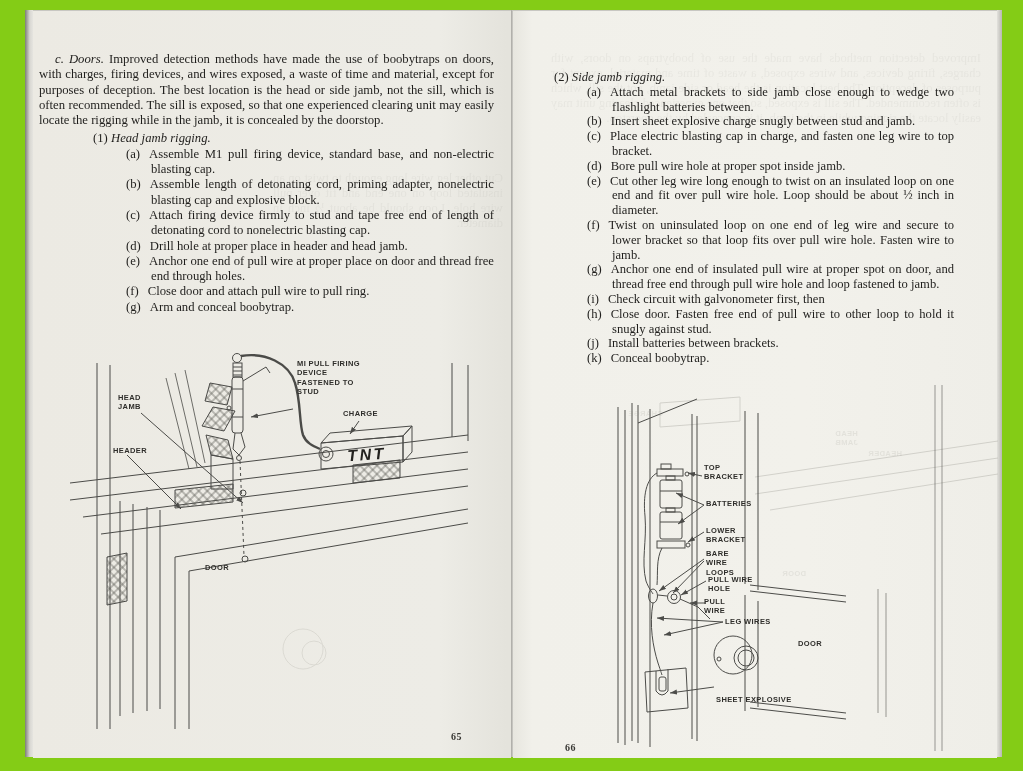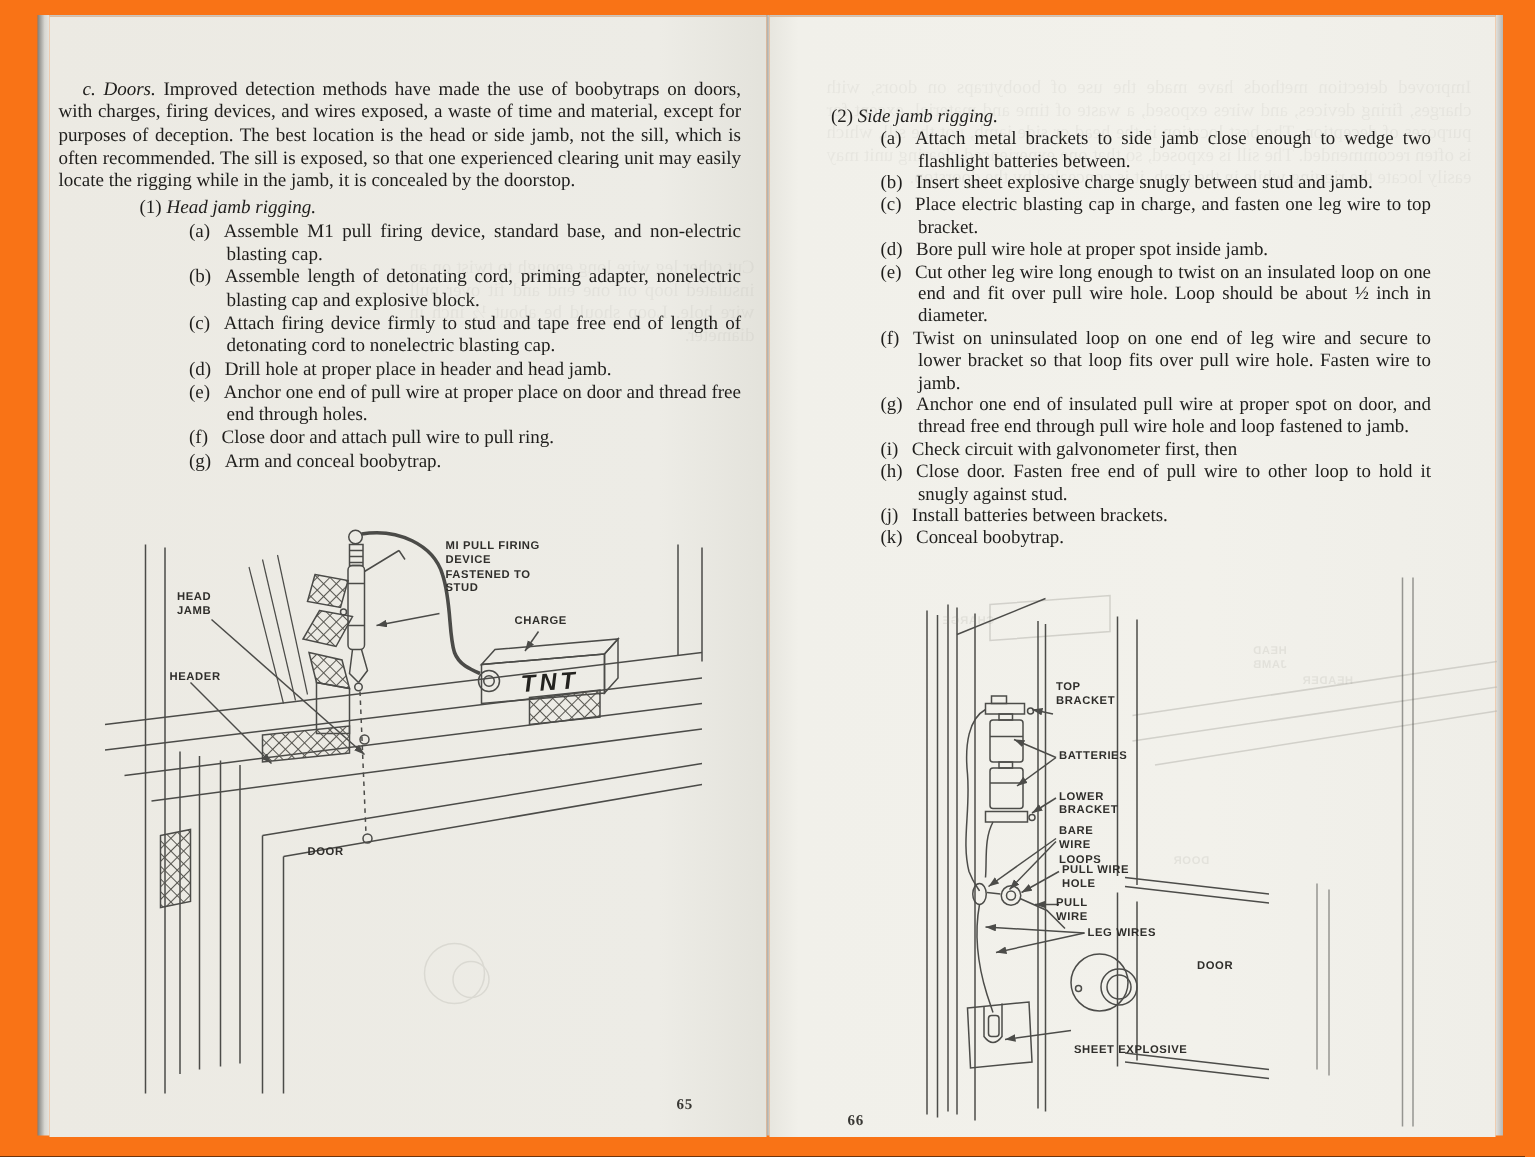--- a/index.html
+++ b/index.html
@@ -1,17 +1,17 @@
 <!DOCTYPE html>
 <html><head>
 <meta charset="utf-8">
 <title>FM Boobytraps — pages 65–66</title>
 <style>
   html,body{margin:0;padding:0;background:#050505;}
-  .stage{position:relative;width:1023px;height:771px;background:#f97316;overflow:hidden;
+  .stage{position:relative;width:1023px;height:771px;background:#84cc16;overflow:hidden;
          font-family:"Liberation Serif", serif;color:#1f1e1c;}
   
   .edge-strip{position:absolute;top:10px;height:747px;}
   .edge-left{left:25px;width:8px;background:linear-gradient(to right,#7e7d79,#d8d7d2 60%,#e6e5e0);}
   .edge-right{left:997px;width:5px;background:linear-gradient(to right,#e3e2dd,#b9b8b3);}
   .page{position:absolute;top:10px;height:747px;border-top:1px solid #c8c7c2;}
   .page-left{left:33px;width:478px;background:linear-gradient(to right,#eceae3 0%,#edece6 85%,#e4e3dc 99%);}
   .page-right{left:513px;width:484px;background:linear-gradient(to right,#e7e6df 0%,#f1f0ea 4%,#f2f1eb 60%,#efeee8 100%);}
   .gutter{position:absolute;left:511px;top:10px;width:2px;height:747px;
           background:linear-gradient(to right,#a7a6a1,#cfcec9);}
@@ -278,21 +278,21 @@
           <path d="M104,151 L88,161" marker-end="url(#arrR)"></path>
           <path d="M104,178 L59,210" marker-end="url(#arrR)"></path>
           <path d="M104,180 L73,212" marker-end="url(#arrR)"></path>
           <path d="M106,200 L81,214" marker-end="url(#arrR)"></path>
           <path d="M106,222 L90,222" marker-end="url(#arrR)"></path>
           <path d="M123,241 L57,237" marker-end="url(#arrR)"></path>
           <path d="M123,241 L64,254" marker-end="url(#arrR)"></path>
           <path d="M114,306 L70,312" marker-end="url(#arrR)"></path>
         </g>
       </svg>
-      <div class="dlabel" style="left:104px;top:72px;">TOP
+      <div class="dlabel" style="left:104px;top:82px;">TOP
 BRACKET</div>
       <div class="dlabel" style="left:106px;top:118px;">BATTERIES</div>
       <div class="dlabel" style="left:106px;top:145px;">LOWER
 BRACKET</div>
       <div class="dlabel" style="left:106px;top:168px;">BARE
 WIRE
 LOOPS</div>
       <div class="dlabel" style="left:108px;top:194px;">PULL WIRE
 HOLE</div>
       <div class="dlabel" style="left:104px;top:216px;">PULL

